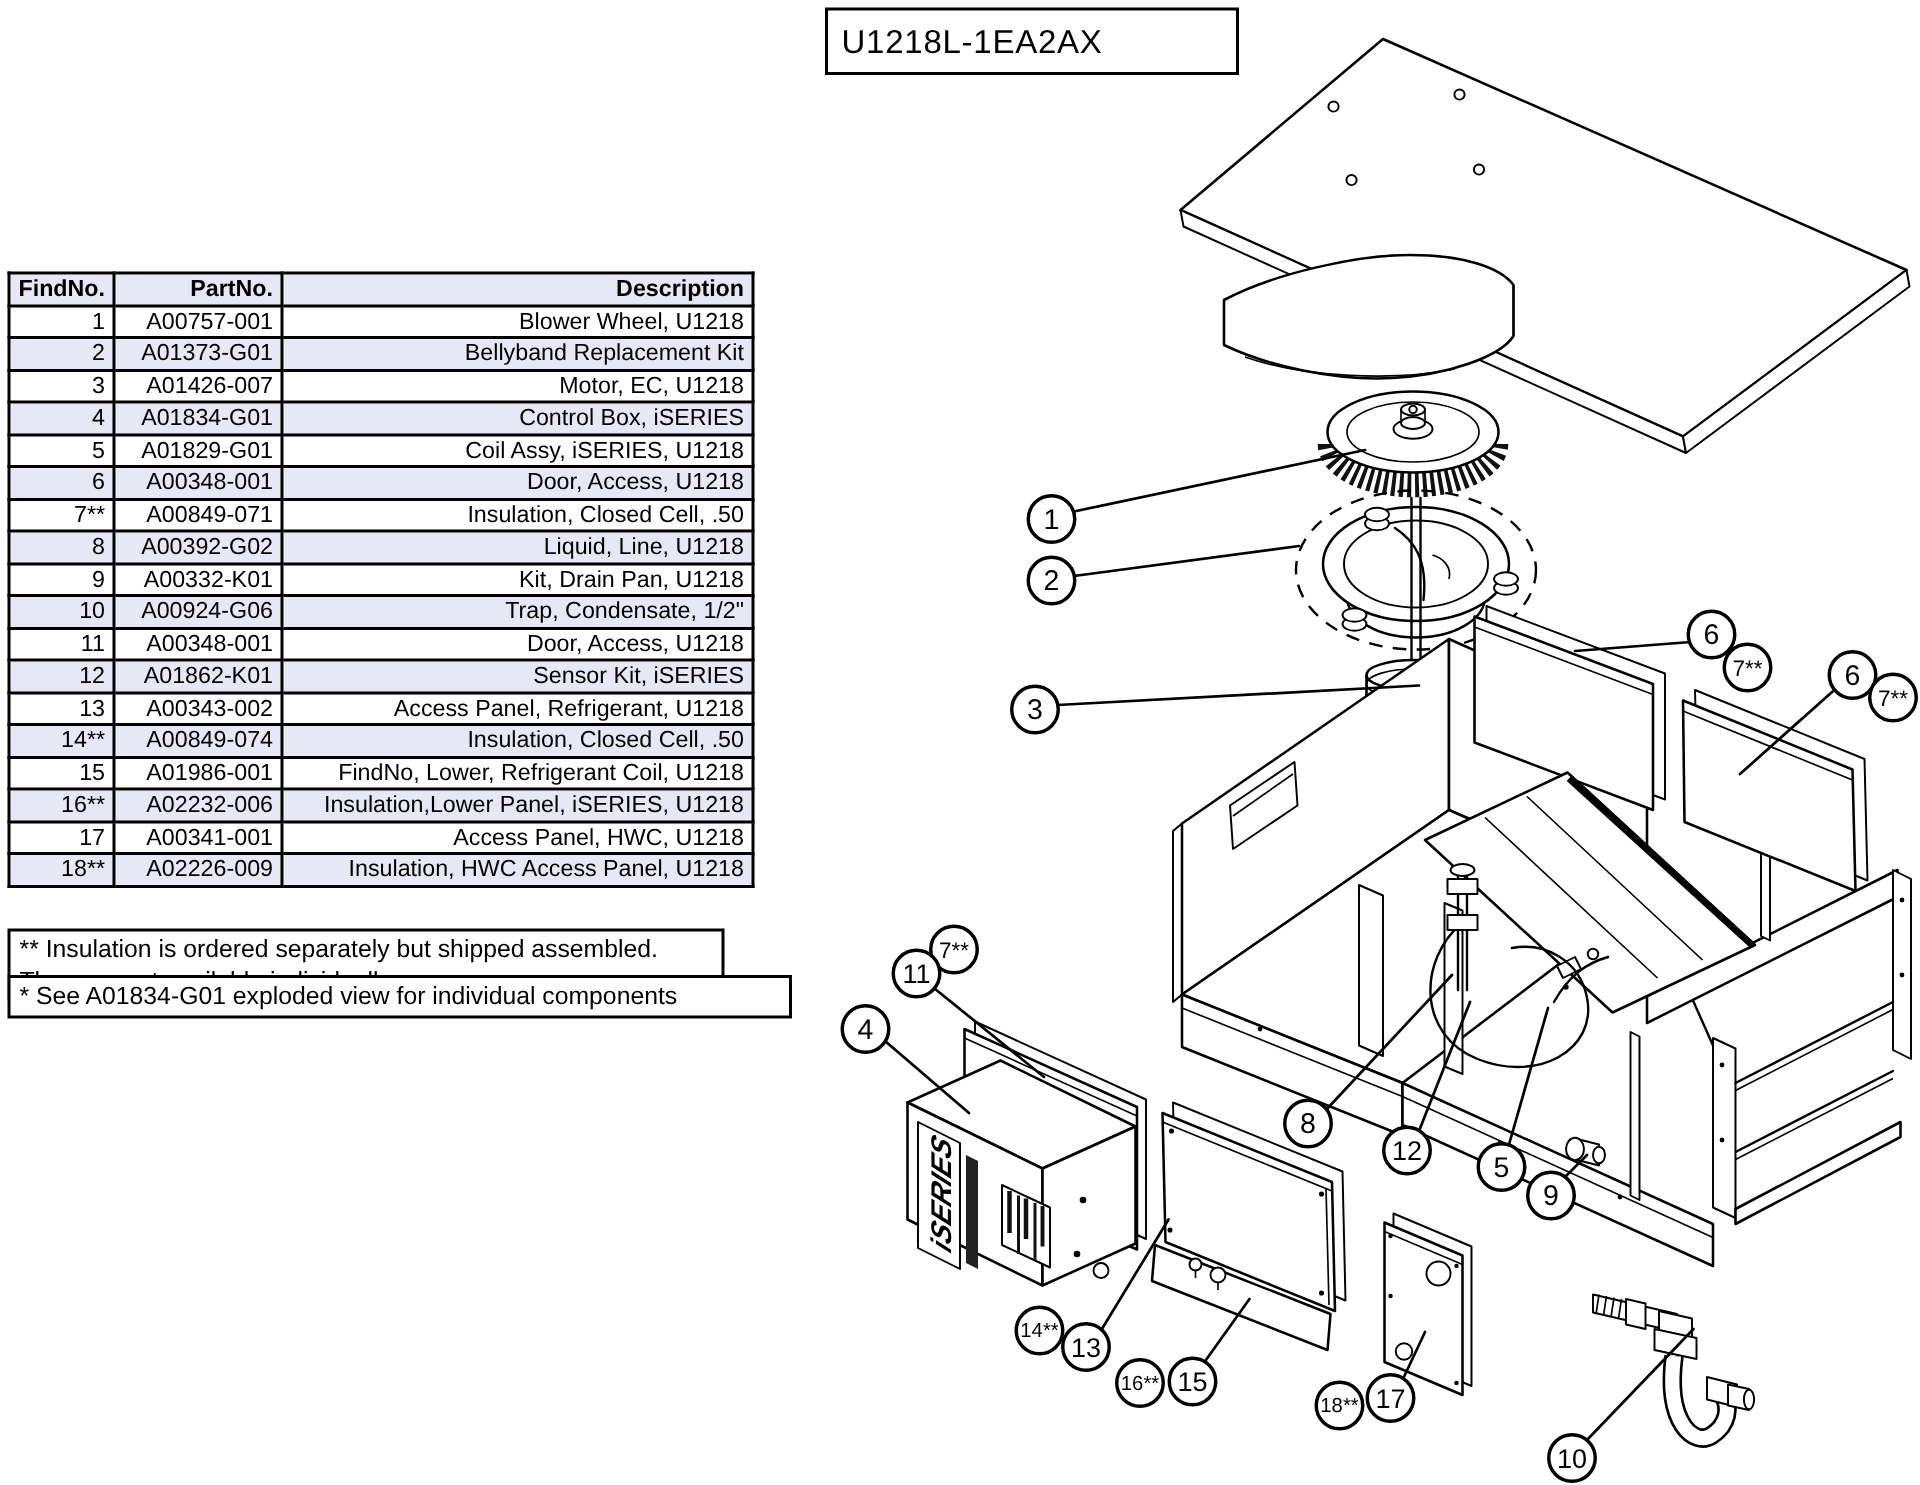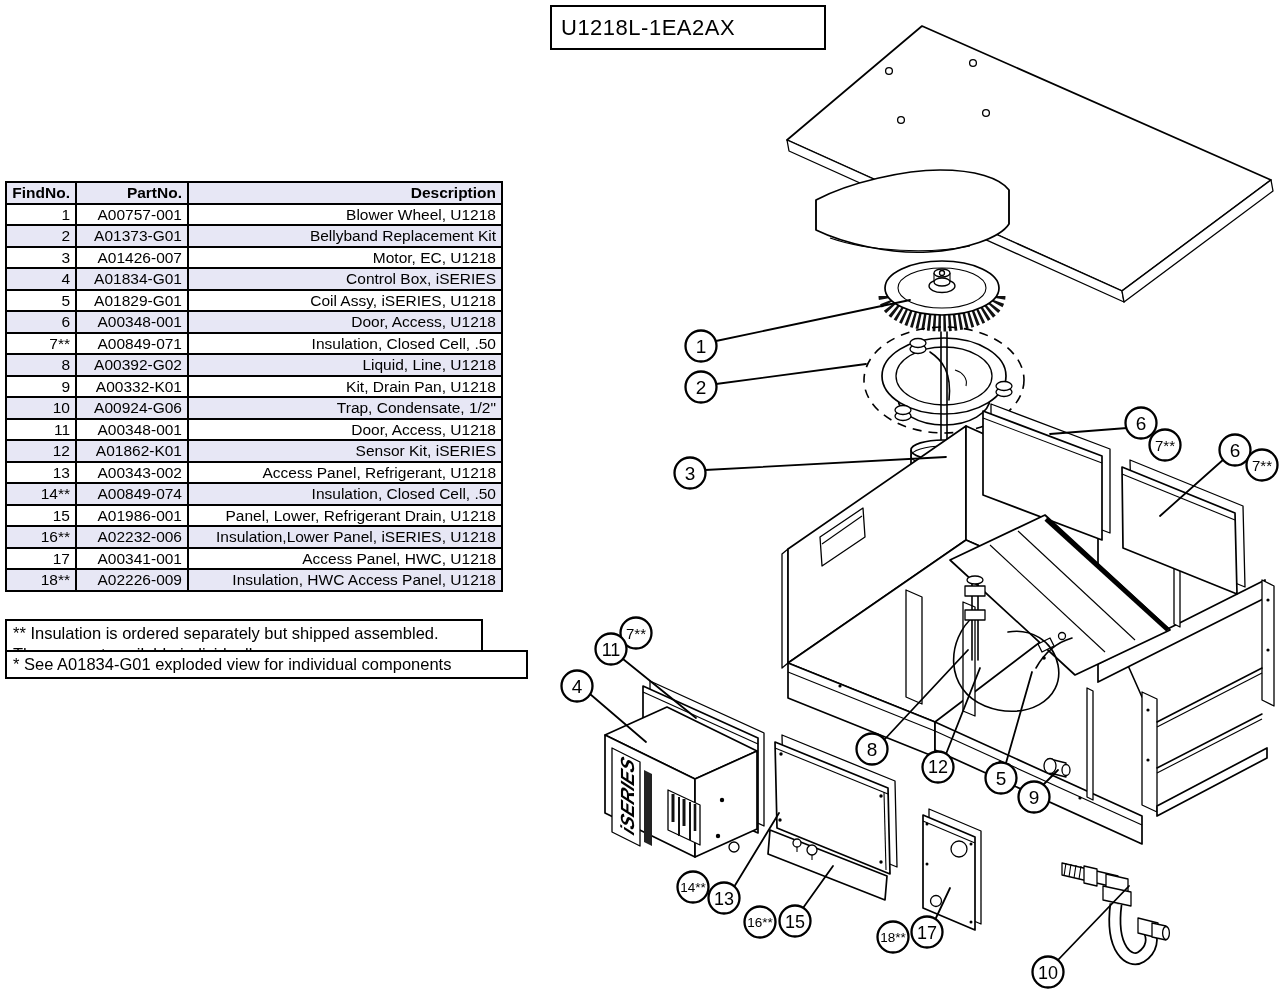--- a/index.html
+++ b/index.html
@@ -450,21 +450,21 @@
           <td>Access Panel, Refrigerant, U1218</td>
         </tr>
       <tr>
           <td>14**</td>
           <td>A00849-074</td>
           <td>Insulation, Closed Cell, .50</td>
         </tr>
       <tr>
           <td>15</td>
           <td>A01986-001</td>
-          <td>Panel, Lower, Refrigerant Drain, U1218</td>
+          <td>FindNo, Lower, Refrigerant Coil, U1218</td>
         </tr>
       <tr>
           <td>16**</td>
           <td>A02232-006</td>
           <td>Insulation,Lower Panel, iSERIES, U1218</td>
         </tr>
       <tr>
           <td>17</td>
           <td>A00341-001</td>
           <td>Access Panel, HWC, U1218</td>

